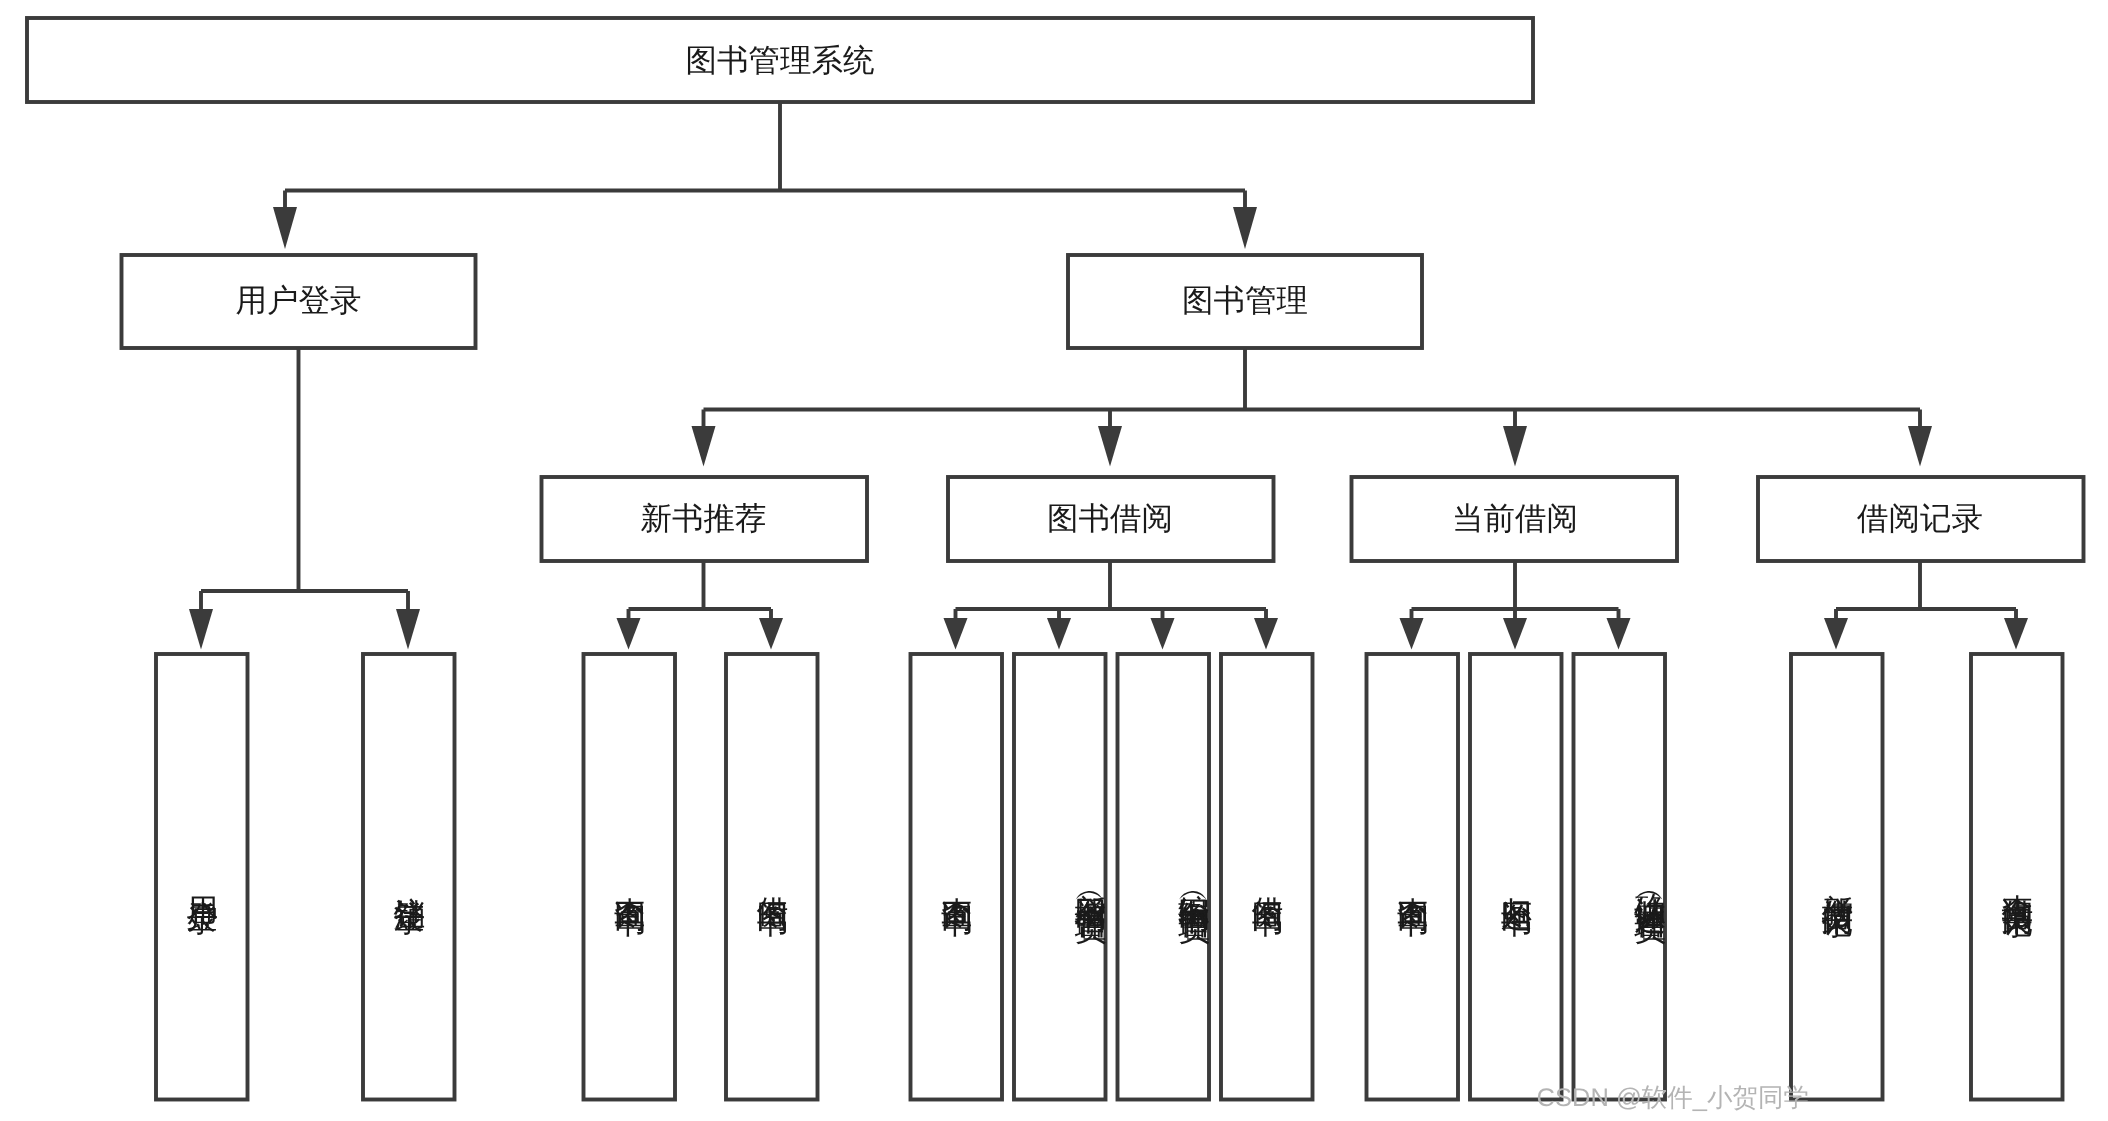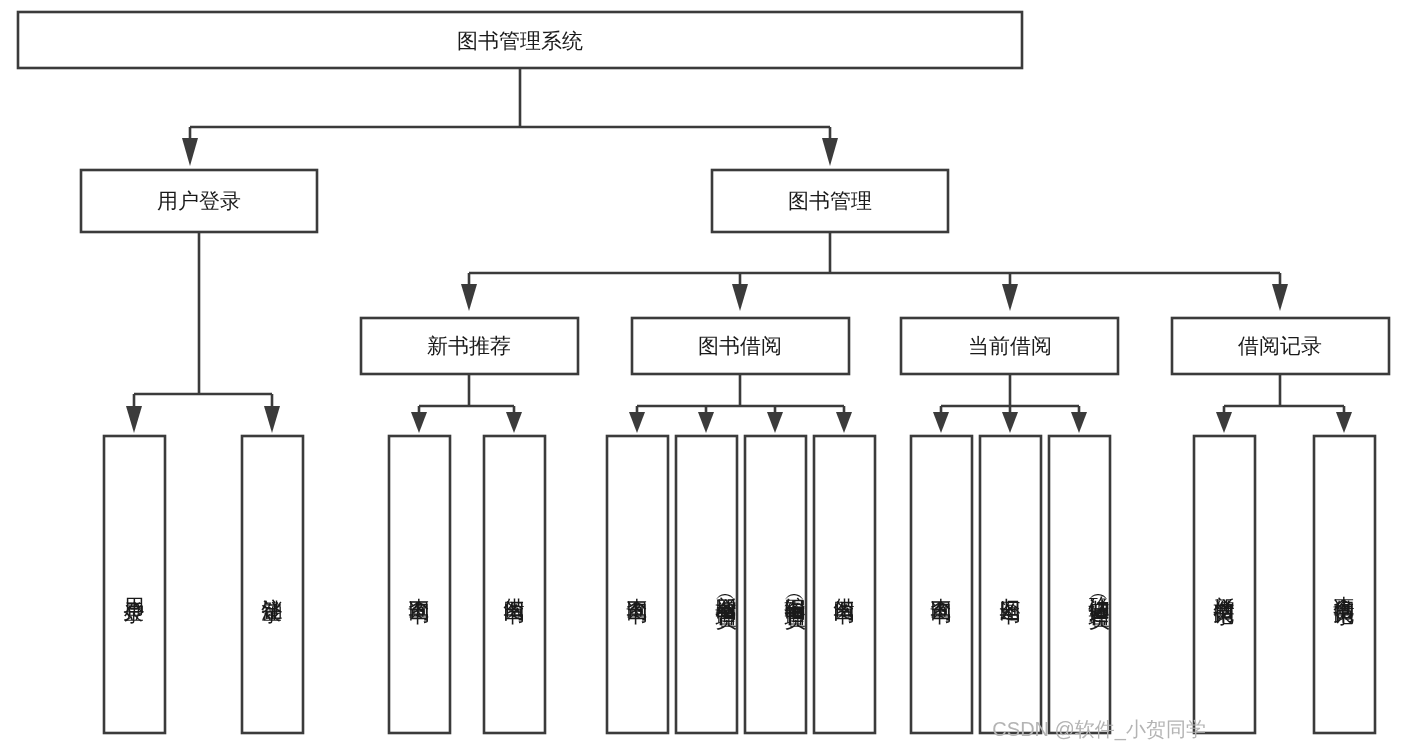--- a/index.html
+++ b/index.html
@@ -59,21 +59,21 @@
     line-height: 1;
     text-align: center;
     white-space: nowrap;
     pointer-events: none;
   }
   .watermark {
     position: absolute;
     right: 8px;
     bottom: 4px;
     font-family: "Liberation Sans", "DejaVu Sans", sans-serif;
-    font-size: 20px;
+    font-size: 17px;
     color: #b4b4b4;
     white-space: nowrap;
   }
 </style>
 </head>
 <body>
 
 <div id="diagram-root">
 
   <svg class="diagram" viewBox="0 0 1405 747" xmlns="http://www.w3.org/2000/svg">

